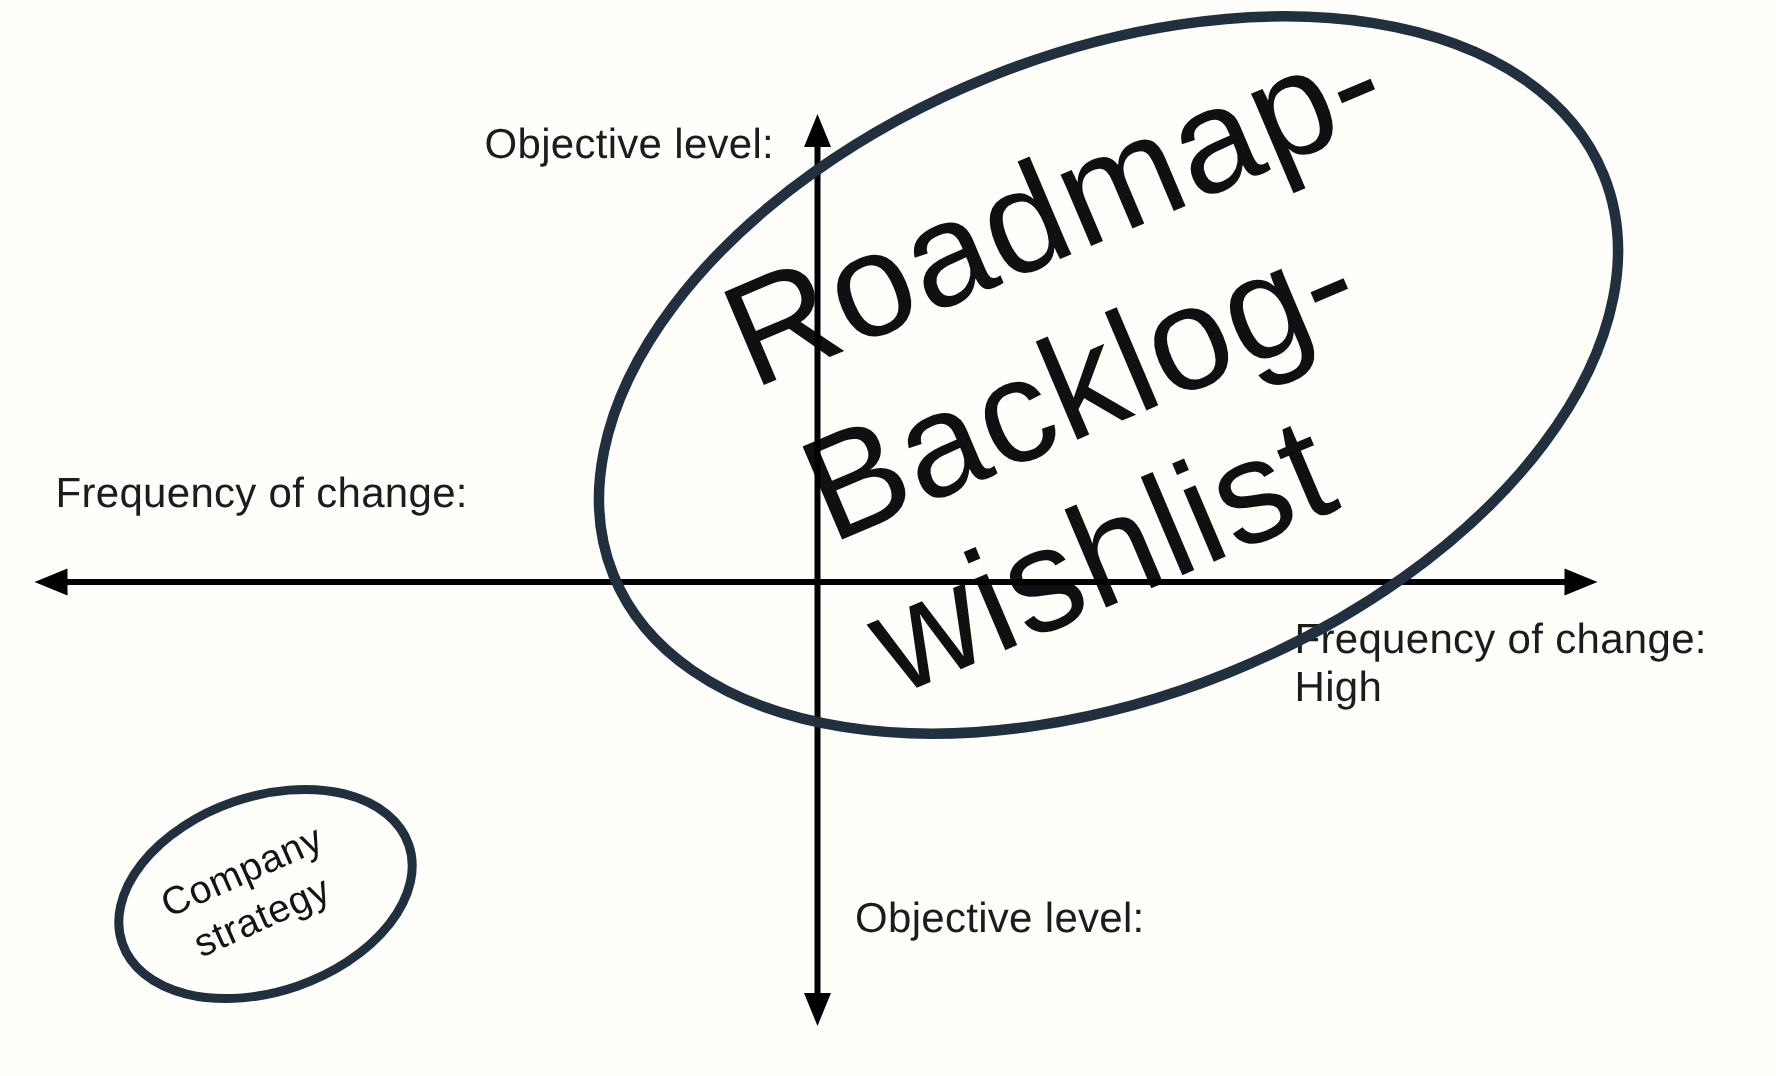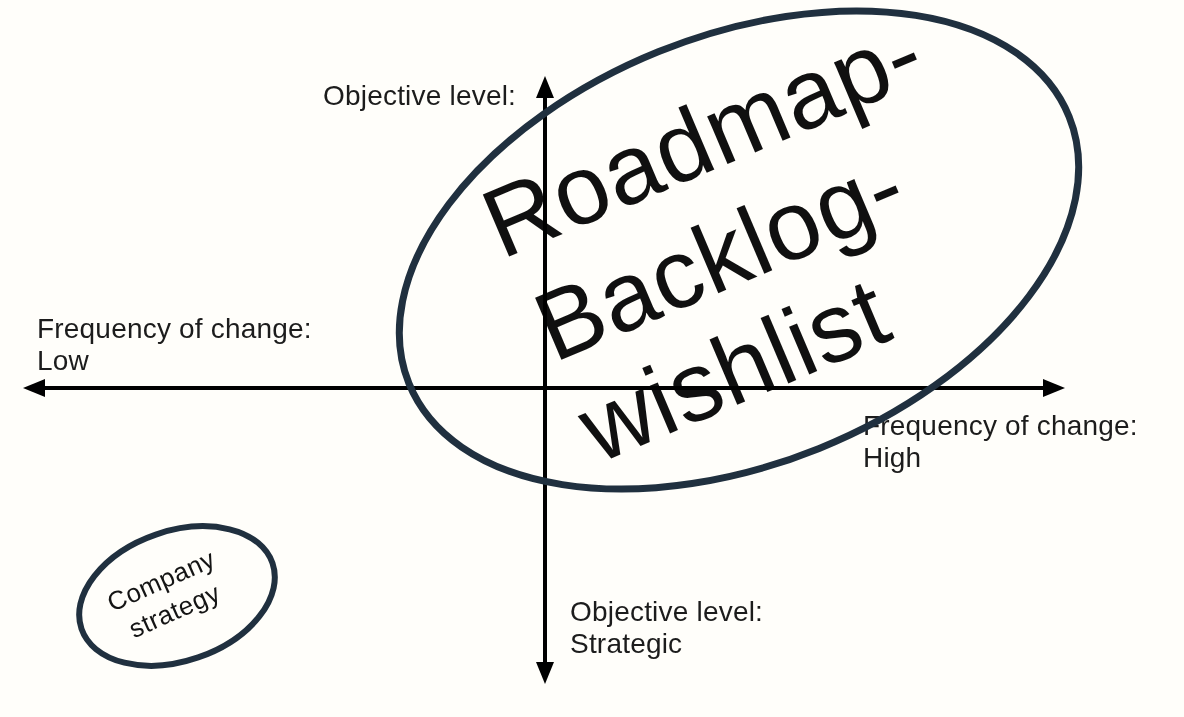--- a/index.html
+++ b/index.html
@@ -65,31 +65,29 @@
     <div>Company</div>
     <div>strategy</div>
   </div>
 
   <div class="axis-label" style="left:323px; top:80px;">
     <div>Objective level:</div>
   </div>
 
   <div class="axis-label" style="left:37px; top:313px;">
     <div>Frequency of change:</div>
-    <div>Low</div>
   </div>
 
   <div class="axis-label" style="left:863px; top:410px;">
     <div>Frequency of change:</div>
     <div>High</div>
   </div>
 
   <div class="axis-label" style="left:570px; top:596px;">
     <div>Objective level:</div>
-    <div>Strategic</div>
   </div>
 
   <svg class="shapes" width="1184" height="717" viewBox="0 0 1184 717">
 
     <line x1="40" y1="388" x2="1048" y2="388" stroke-width="4" stroke="#000000"></line>
     <polygon points="23,388 45,379 45,397" fill="#000000"></polygon>
     <polygon points="1065,388 1043,379 1043,397" fill="#000000"></polygon>
 
     <line x1="545" y1="93" x2="545" y2="667" stroke-width="4" stroke="#000000"></line>
     <polygon points="545,76 536,98 554,98" fill="#000000"></polygon>

